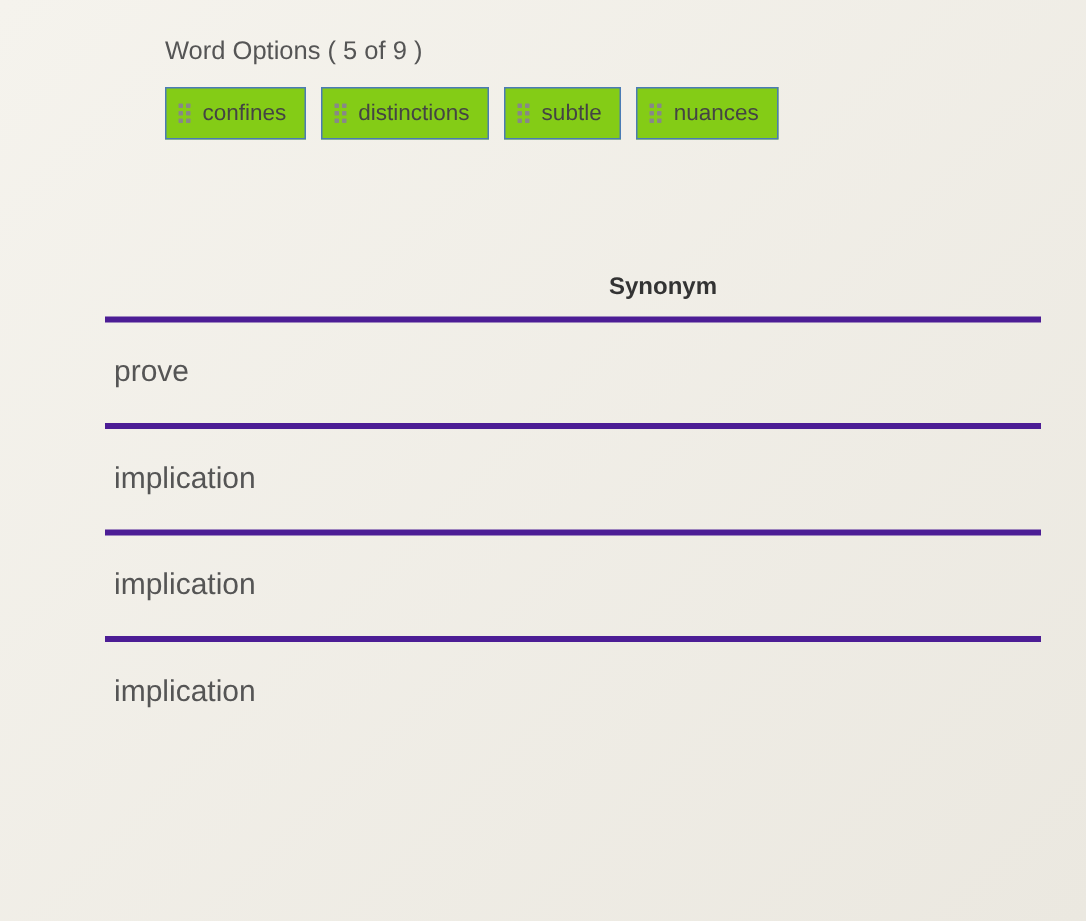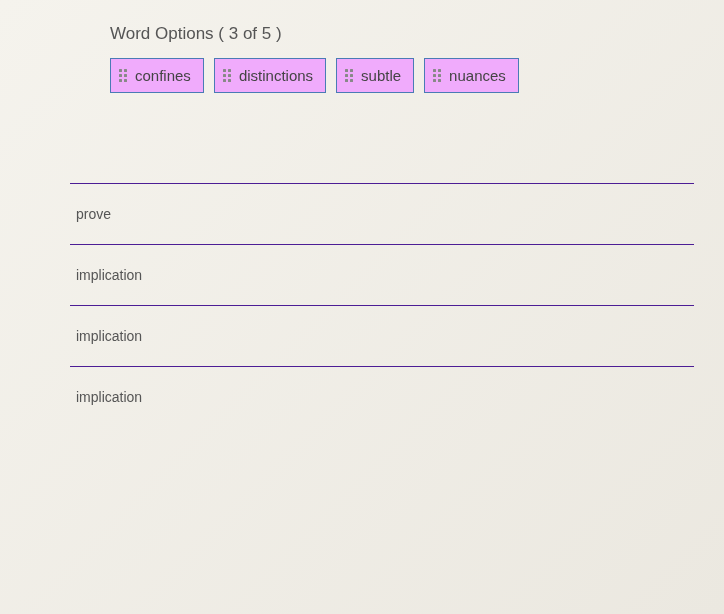--- a/index.html
+++ b/index.html
@@ -20,21 +20,21 @@
     margin-bottom: 14px;
     font-weight: 400;
   }
   .options-row {
     display: flex;
     gap: 10px;
     margin-bottom: 90px;
   }
   .word-chip {
     border: 1px solid #4a7bb5;
-    background: #f0abfc;
+    background: #84cc16;
     padding: 8px 12px 8px 8px;
     display: flex;
     align-items: center;
     gap: 8px;
     font-size: 15px;
     color: #444;
     cursor: grab;
     user-select: none;
   }
   .drag-handle {
@@ -56,36 +56,36 @@
   }
   .synonym-header {
     text-align: center;
     font-weight: 600;
     font-size: 16px;
     color: #333;
     padding-bottom: 10px;
     padding-left: 120px;
   }
   .row {
-    border-top: 1px solid #4c1d95;
+    border-top: 4px solid #4c1d95;
     padding: 22px 0 22px 6px;
-    font-size: 14px;
+    font-size: 20px;
     color: #555;
     position: relative;
   }
   .row:last-child {
     border-bottom: none;
   }
 </style>
 </head>
 <body>
 
 <div class="container">
 
-  <div class="header">Word Options ( 3 of 5 )</div>
+  <div class="header">Word Options ( 5 of 9 )</div>
 
   <div class="options-row">
     <div class="word-chip">
       <div class="drag-handle">
         <span></span>
           <span></span>
           <span></span>
           <span></span>
           <span></span>
           <span></span>
@@ -121,20 +121,21 @@
           <span></span>
           <span></span>
           <span></span>
           <span></span>
       </div>
       <span>nuances</span>
     </div>
   </div>
 
   <div class="table-area">
+    <div class="synonym-header">Synonym</div>
 
     <div class="row">
       <span>prove</span>
     </div>
     <div class="row">
       <span>implication</span>
     </div>
     <div class="row">
       <span>implication</span>
     </div>

